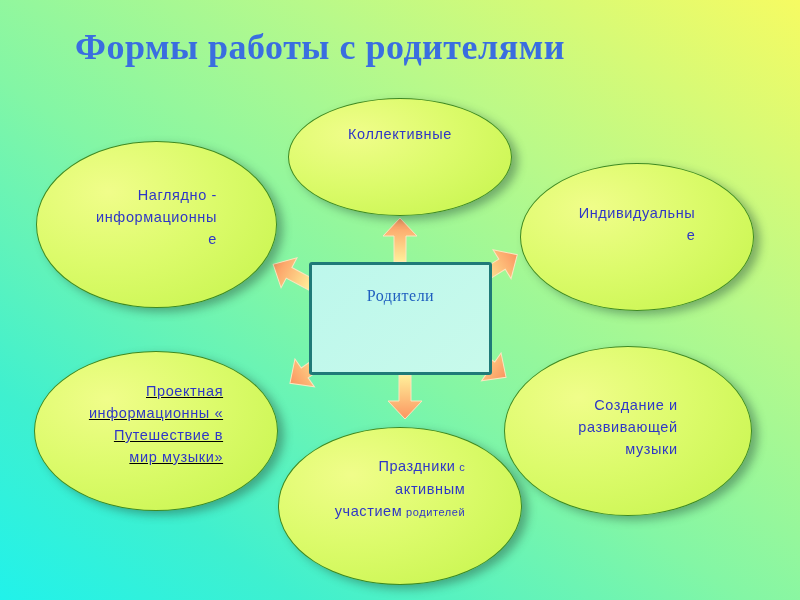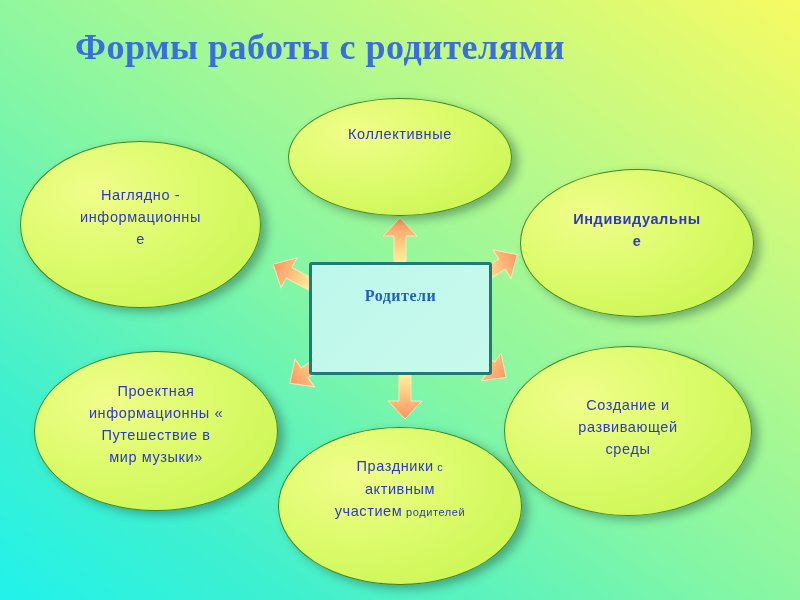--- a/index.html
+++ b/index.html
@@ -4,28 +4,28 @@
 <style>
   html,body{margin:0;padding:0;}
   body{width:800px;height:600px;overflow:hidden;position:relative;
     background:linear-gradient(35deg,#21f2ea 0%,#3ff0cf 18%,#83f6a5 45%,#b8f98a 70%,#f6fb62 100%);
     font-family:"Liberation Sans",sans-serif;}
   .title{position:absolute;left:0;width:640px;top:26px;text-align:center;
     font-family:"Liberation Serif",serif;font-weight:bold;font-size:36px;color:#3a6ee0;letter-spacing:0.5px;}
   .ellipse{position:absolute;border-radius:50%;border:1.5px solid #3f8a22;
     background:radial-gradient(ellipse at 30% 30%,#f0fd8a 0%,#dcfb6b 45%,#c4f44a 100%);
     box-shadow:6px 4px 10px rgba(40,80,60,0.45);
-    display:flex;align-items:center;justify-content:center;text-align:center;box-sizing:border-box;}
+    display:flex;align-items:center;justify-content:center;text-align:right;box-sizing:border-box;}
   .ellipse .txt{color:#2f37c6;font-size:14.5px;line-height:22px;letter-spacing:0.6px;}
   .ellipse .small{font-size:11px;}
   .center-box{position:absolute;left:309px;top:262px;width:183px;height:113px;box-sizing:border-box;
     border:3px solid #1f7a78;background:linear-gradient(135deg,#bdf7ec,#c8faeb);
     border-radius:3px;}
   .center-box .lbl{position:absolute;top:22px;width:100%;text-align:center;
-    font-family:"Liberation Serif",serif;font-weight:bold;font-size:16px;color:#1f5fbf;letter-spacing:0.5px;}
+    font-family:"Liberation Serif",serif;font-weight:normal;font-size:16px;color:#1f5fbf;letter-spacing:0.5px;}
   svg.arrows{position:absolute;left:0;top:0;}
 </style>
 </head>
 <body>
 
 <div class="title">Формы работы с родителями</div>
 
 <svg class="arrows" width="800" height="600">
   <defs>
     <linearGradient id="ag" x1="0" y1="1" x2="0" y2="0">
@@ -66,51 +66,51 @@
 <div class="center-box">
   <div class="lbl">Родители</div>
 </div>
 
 <div class="ellipse" style="left:288px;top:98px;width:224px;height:118px;align-items:flex-start;padding-top:24px;">
   <div class="txt">
     <span>Коллективные</span>
   </div>
 </div>
 
-<div class="ellipse" style="left:20px;top:141px;width:241px;height:167px;">
+<div class="ellipse" style="left:36px;top:141px;width:241px;height:167px;">
   <div class="txt" style="margin-top:-16px;">
     <div>Наглядно -</div>
     <div>информационны</div>
     <div>е</div>
   </div>
 </div>
 
-<div class="ellipse" style="left:520px;top:169px;width:234px;height:148px;font-weight:bold;">
+<div class="ellipse" style="left:520px;top:163px;width:234px;height:148px;">
   <div class="txt" style="margin-top:-26px;">
     <div>Индивидуальны</div>
     <div>е</div>
   </div>
 </div>
 
-<div class="ellipse" style="left:34px;top:351px;width:244px;height:160px;">
+<div class="ellipse" style="left:34px;top:351px;width:244px;height:160px;text-decoration:underline;">
   <div class="txt" style="margin-top:-14px;">
     <div>Проектная</div>
     <div>информационны «</div>
     <div>Путешествие в</div>
     <div>мир музыки»</div>
   </div>
 </div>
 
 <div class="ellipse" style="left:278px;top:427px;width:244px;height:158px;">
   <div class="txt" style="margin-top:-34px;">
     <div><span>Праздники</span><span class="small"> с</span></div>
     <div>активным</div>
     <div><span>участием</span><span class="small"> родителей</span></div>
   </div>
 </div>
 
 <div class="ellipse" style="left:504px;top:346px;width:248px;height:170px;">
   <div class="txt" style="margin-top:-8px;">
     <div>Создание  и</div>
     <div>развивающей</div>
-    <div>среды</div>
+    <div>музыки</div>
   </div>
 </div>
 
 </body></html>

